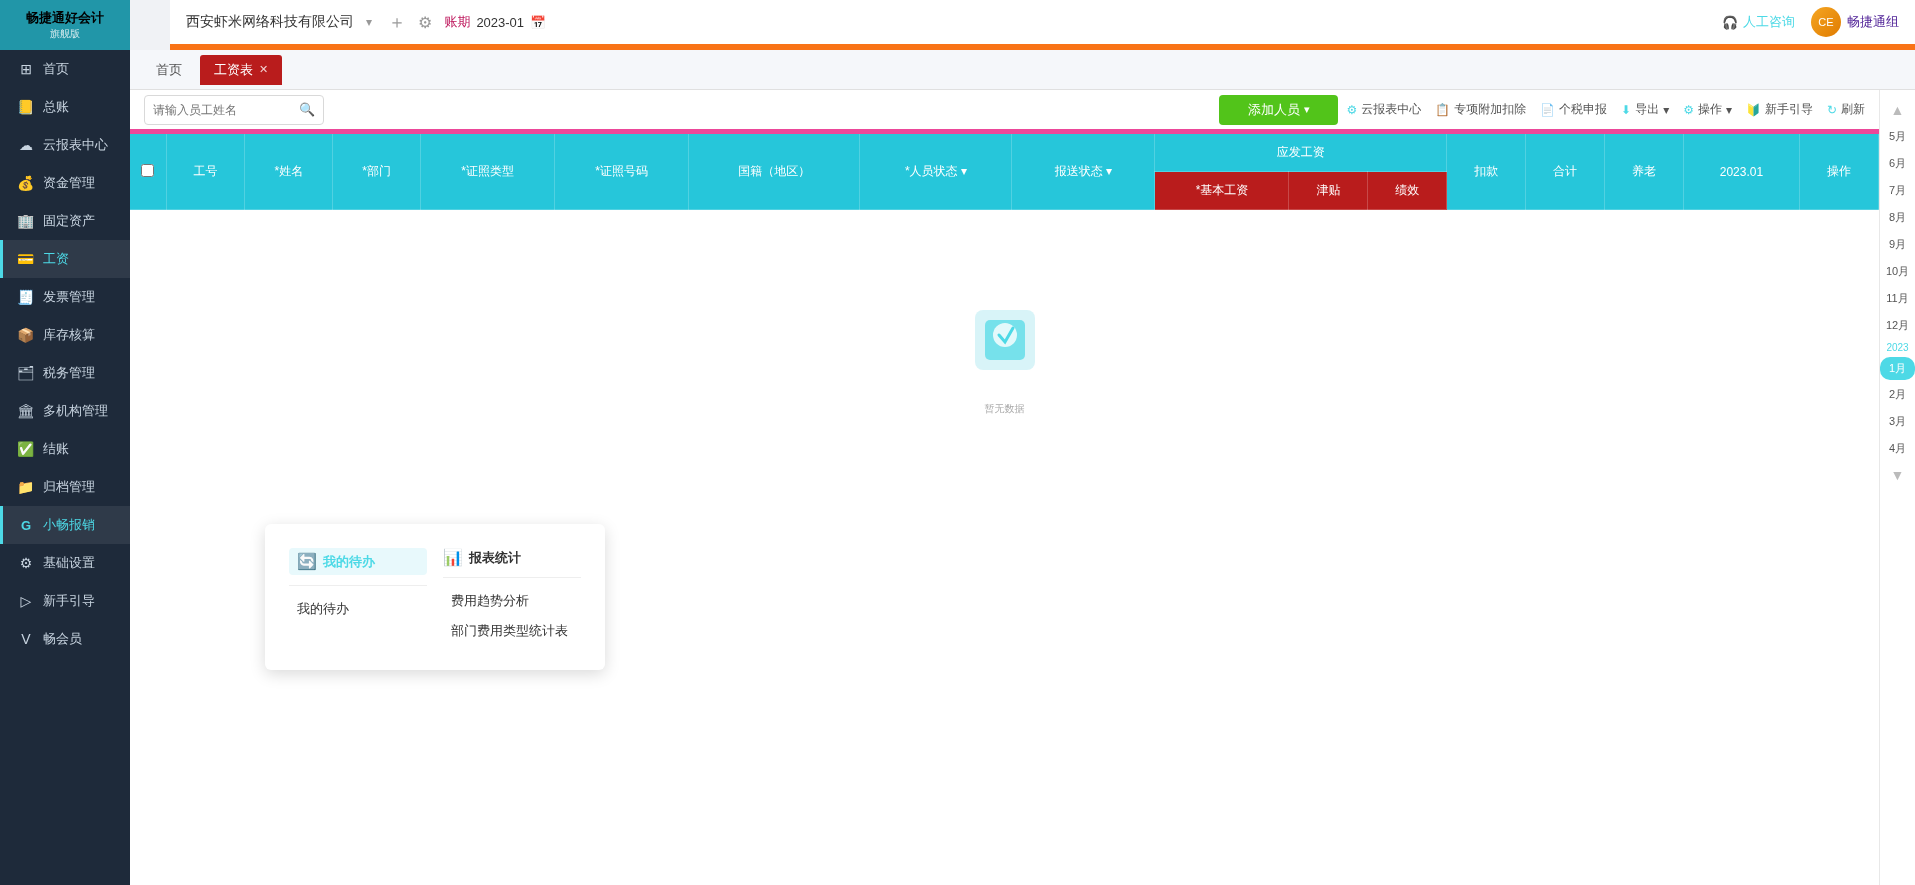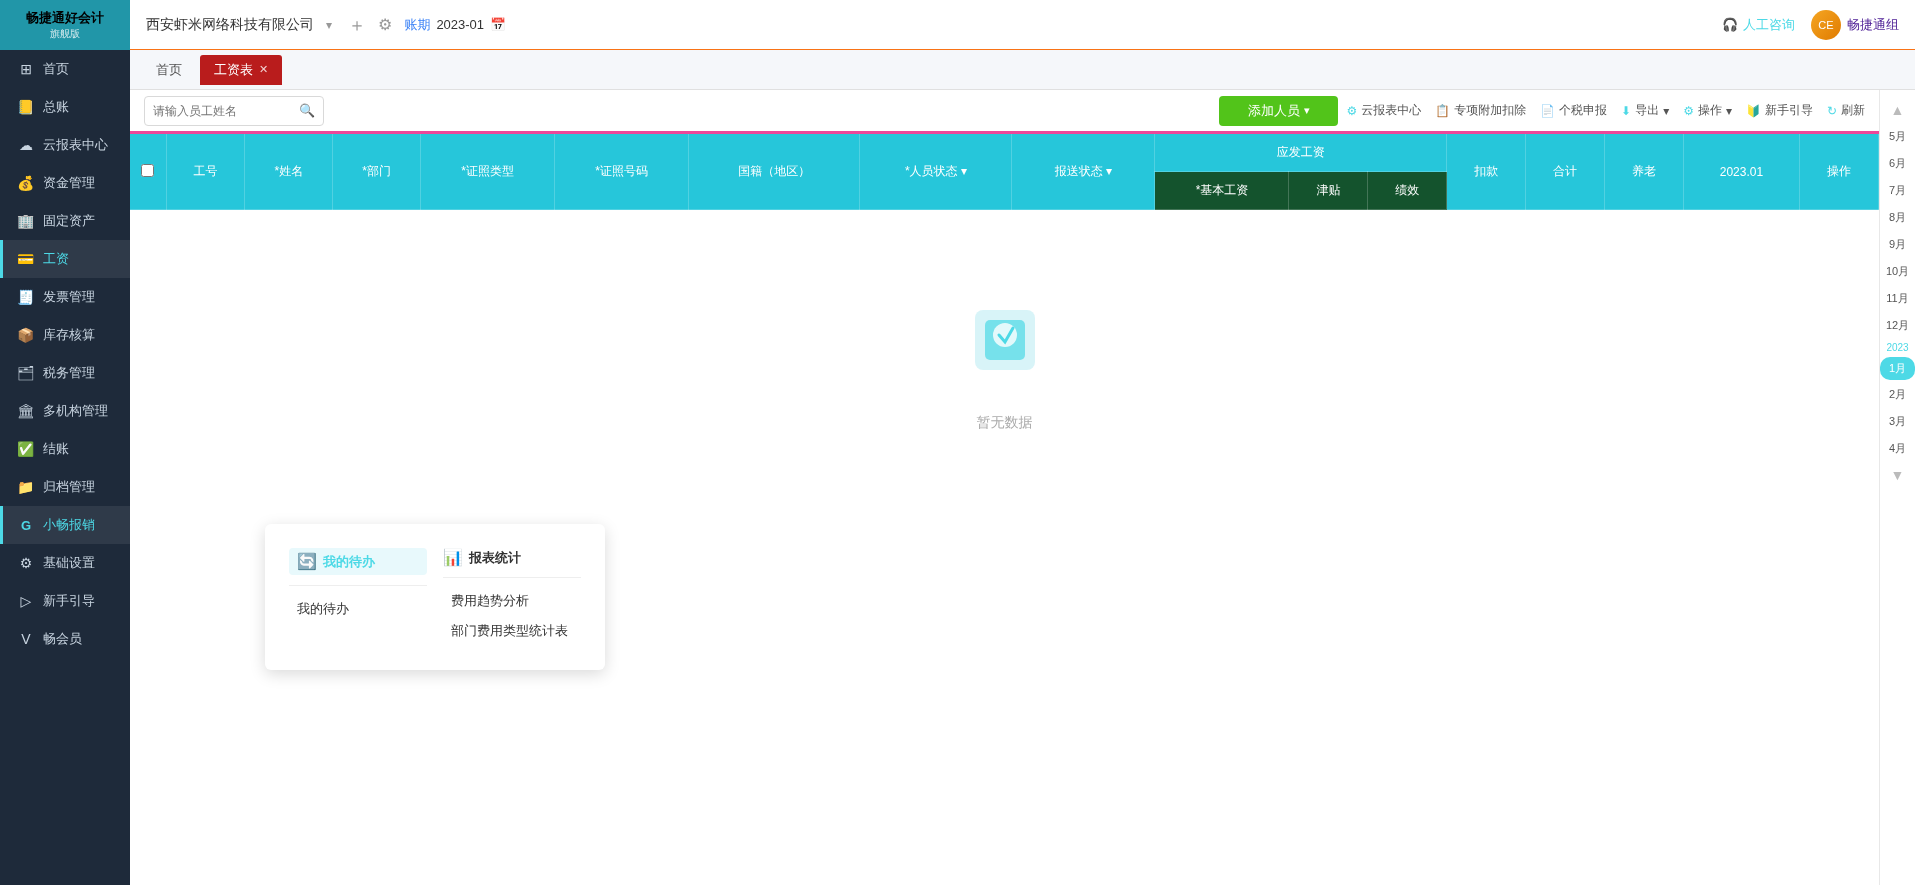--- a/index.html
+++ b/index.html
@@ -64,33 +64,34 @@
       overflow: hidden;
     }
 
     
     .topbar {
       height: 50px;
       background: #fff;
       display: flex;
       align-items: center;
       padding: 0 16px;
-      border-bottom: 1px solid #f97316;
+      border-bottom: 6px solid #f97316;
       gap: 12px;
+      margin-left: 40px;
     }
     .company-name {
       font-size: 14px;
       color: #333;
       font-weight: 500;
     }
     .topbar-arrow { color: #999; font-size: 12px; cursor: pointer; }
     .topbar-add { color: #999; font-size: 18px; cursor: pointer; margin-left: 4px; }
     .topbar-settings { color: #999; font-size: 16px; cursor: pointer; }
     .topbar-period { color: #666; font-size: 13px; display: flex; align-items: center; gap: 6px; }
-    .topbar-period-label { color: #3b82f6; }
+    .topbar-period-label { color: #be185d; }
     .topbar-period-val { color: #333; font-weight: 500; }
     .topbar-cal { color: #4dd9e6; cursor: pointer; }
     .topbar-right {
       margin-left: auto;
       display: flex;
       align-items: center;
       gap: 16px;
     }
     .topbar-support { color: #4dd9e6; font-size: 13px; cursor: pointer; display: flex; align-items: center; gap: 4px; }
     .topbar-user { display: flex; align-items: center; gap: 6px; cursor: pointer; }
@@ -128,21 +129,21 @@
     }
     .tab-close { font-size: 11px; color: rgba(255,255,255,0.8); cursor: pointer; }
 
     
     .toolbar {
       height: 44px;
       background: #fff;
       display: flex;
       align-items: center;
       padding: 0 14px;
-      border-bottom: 3px solid #ec4899;
+      border-bottom: 5px solid #ec4899;
       gap: 8px;
     }
     .search-input-wrap {
       display: flex;
       align-items: center;
       border: 1px solid #d9d9d9;
       border-radius: 4px;
       padding: 0 8px;
       height: 30px;
       gap: 6px;
@@ -206,42 +207,42 @@
     }
     .data-table thead th {
       padding: 10px 8px;
       font-size: 12px;
       font-weight: normal;
       text-align: center;
       border-right: 1px solid rgba(255,255,255,0.2);
       white-space: nowrap;
     }
     .data-table thead th.sub-header {
-      background: #14532d;
+      background: #b91c1c;
     }
     .data-table .checkbox-col { width: 36px; }
     .header-row1 th, .header-row2 th {
       border-bottom: 1px solid rgba(255,255,255,0.2);
     }
 
     
     .empty-state {
       display: flex;
       flex-direction: column;
       align-items: center;
       justify-content: center;
       padding: 80px 0;
       color: #999;
     }
     .empty-icon {
       width: 100px;
       height: 100px;
       margin-bottom: 12px;
     }
-    .empty-text { font-size: 14px; color: #aaa; margin-top: 12px; }
+    .empty-text { font-size: 10px; color: #aaa; }
 
     
     .popup-menu {
       position: absolute;
       top: 390px;
       left: 135px;
       width: 340px;
       background: #fff;
       border-radius: 6px;
       box-shadow: 0 4px 16px rgba(0,0,0,0.15);

